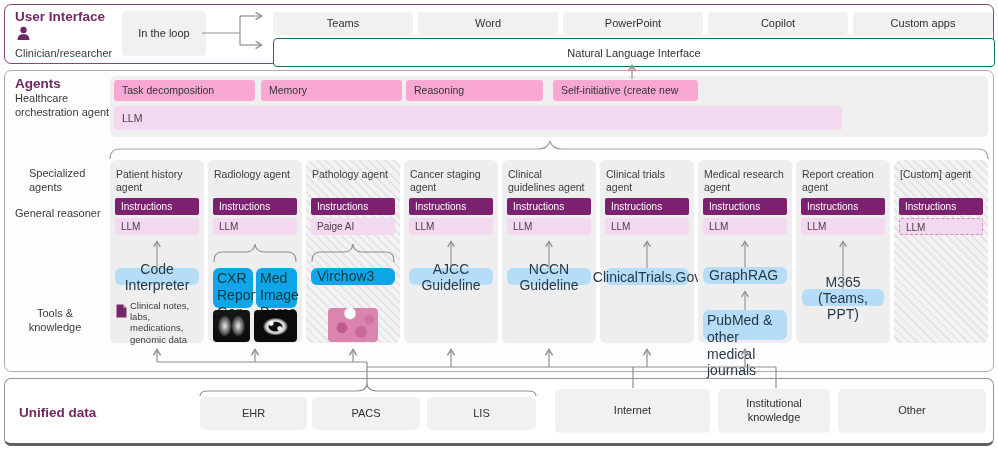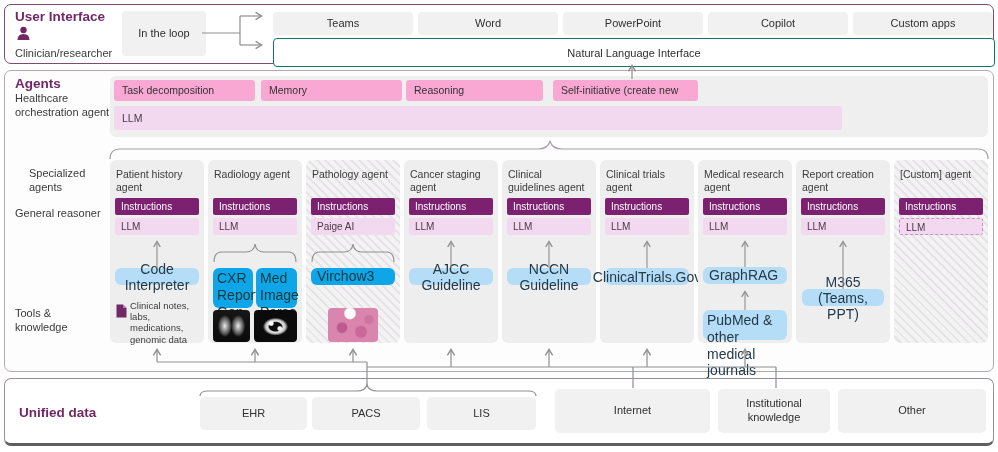--- a/index.html
+++ b/index.html
@@ -82,21 +82,21 @@
       <div class="gbox app">Custom apps</div>
     </div>
     <div class="abs" id="nli">Natural Language Interface</div>
   </div>
 
   <div class="sec" id="sec-agents">
     <div class="abs sec-title" style="left:10px;top:5px;">Agents</div>
     <div class="abs side-label" style="left:10px;top:21px;width:96px;">Healthcare orchestration agent</div>
     <div class="abs side-label" style="left:24px;top:96px;width:80px;">Specialized agents</div>
     <div class="abs side-label" style="left:10px;top:136px;width:96px;">General reasoner</div>
-    <div class="abs side-label" style="left:10px;top:236px;width:80px;">Tools &amp; knowledge</div>
+    <div class="abs side-label" style="left:10px;top:236px;width:80px;text-align:center;">Tools &amp; knowledge</div>
   </div>
 
   <div class="abs" id="orch-panel"></div>
   <div class="cap" style="left:114px;width:141px;">Task decomposition</div>
   <div class="cap" style="left:261px;width:141px;">Memory</div>
   <div class="cap" style="left:406px;width:137px;">Reasoning</div>
   <div class="cap" style="left:553px;width:145px;">Self-initiative (create new agents)</div>
   <div class="abs" id="orch-llm">LLM</div>
 
   <div class="card" style="left:110px;">

